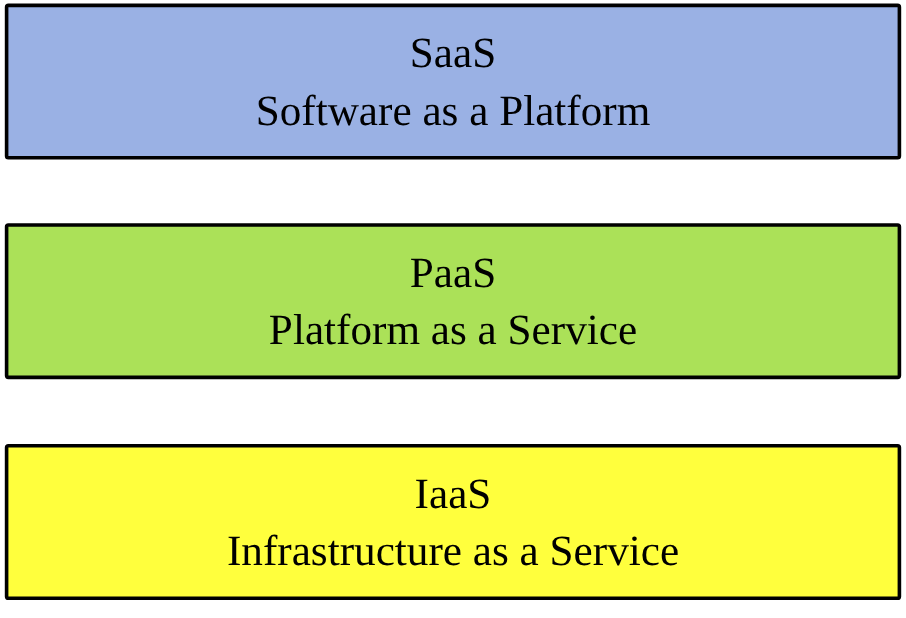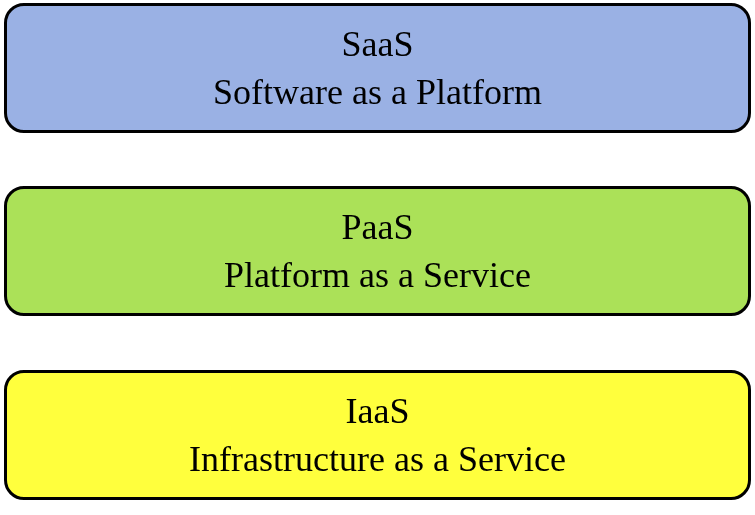--- a/index.html
+++ b/index.html
@@ -14,21 +14,21 @@
     background: #ffffff;
     font-family: "Liberation Serif", "DejaVu Serif", serif;
   }
   .layer-box {
     position: absolute;
     left: 4px;
     width: 747px;
     height: 130px;
     box-sizing: border-box;
     border: 3px solid #000000;
-    border-radius: 20px;
+    border-radius: 3px;
     display: flex;
     flex-direction: column;
     align-items: center;
     justify-content: center;
     text-align: center;
     color: #000000;
   }
   .layer-box .acronym,
   .layer-box .label {
     font-size: 36px;

